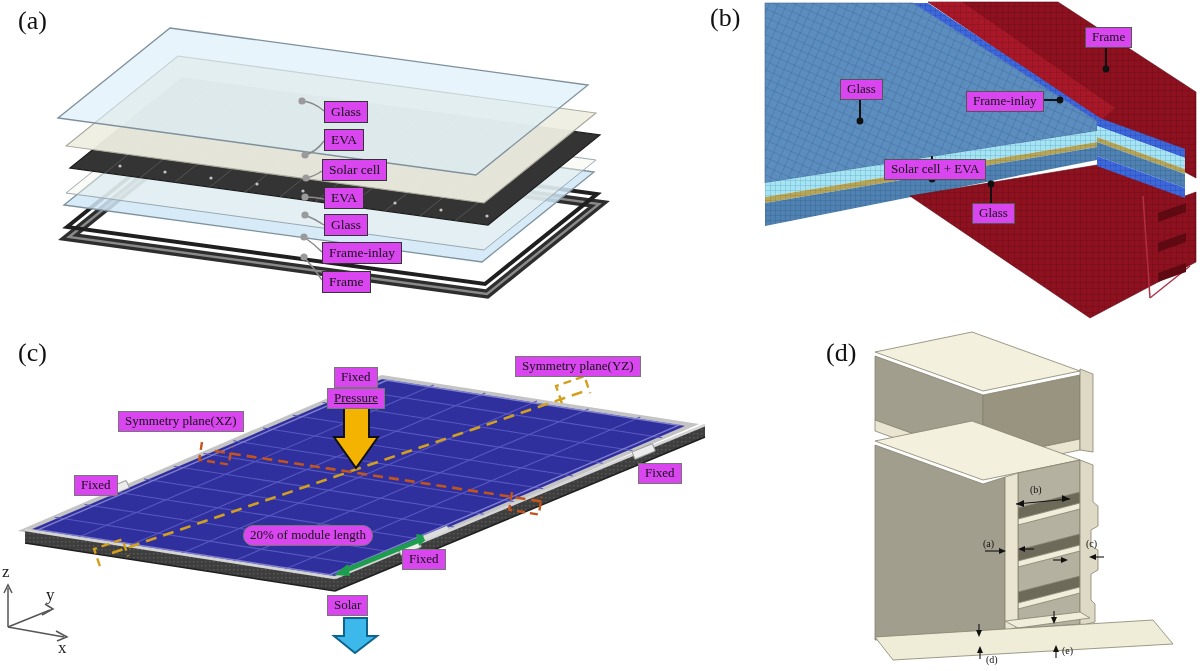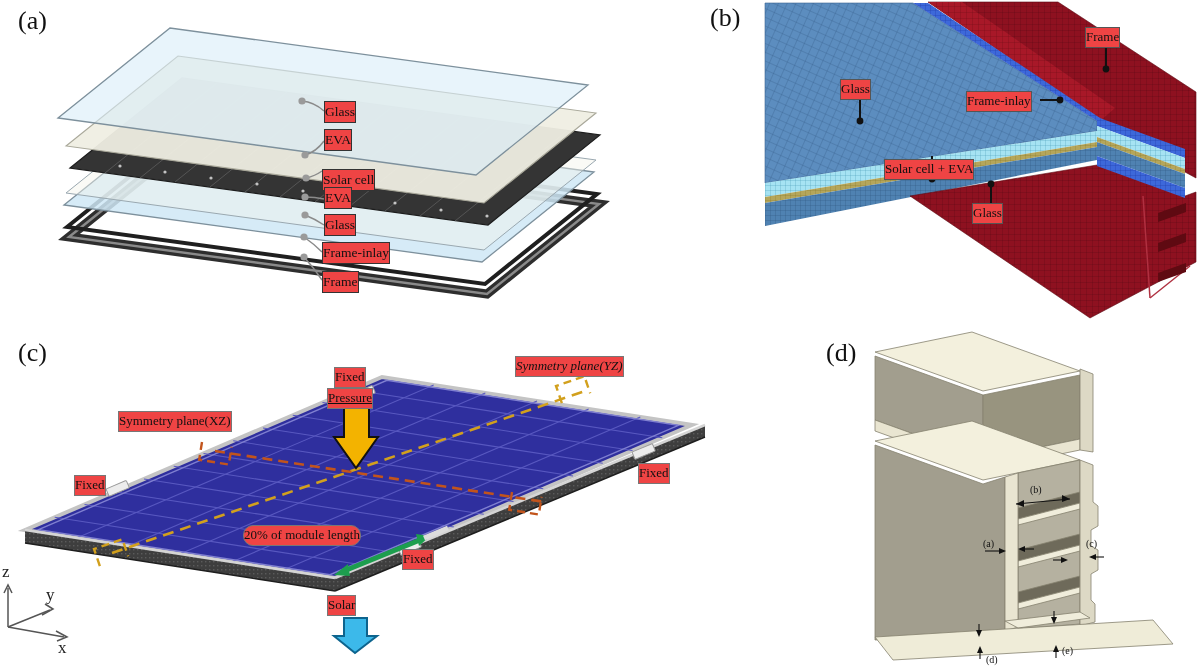--- a/index.html
+++ b/index.html
@@ -1,21 +1,21 @@
 <!DOCTYPE html>
 <html><head>
 <meta charset="utf-8">
 <style>
   html,body{margin:0;padding:0;background:#fff;}
   .fig{position:relative;width:1200px;height:671px;background:#fff;overflow:hidden;
        font-family:"Liberation Serif",serif;}
   .fig svg{position:absolute;left:0;top:0;}
   .marker{position:absolute;font-size:26px;color:#111;white-space:nowrap;}
-  .lbl{position:absolute;background:#ef4444;border:1px solid #777;color:#111;
-       font-size:13px;line-height:1.15;padding:2px 0;white-space:nowrap;
+  .lbl{position:absolute;background:#d946ef;border:1px solid #777;color:#111;
+       font-size:13px;line-height:1.15;padding:2px 6px;white-space:nowrap;
        box-sizing:border-box;text-align:center;}
   .lbl.a{border:1.4px solid #333;font-size:13.5px;}
   .lbl.b{border:1.2px solid #555;}
   .axis{position:absolute;font-size:17px;color:#222;}
   .dim{position:absolute;font-size:10px;color:#111;white-space:nowrap;}
 </style>
 </head>
 <body>
 
 <div class="fig">
@@ -286,34 +286,34 @@
   </g>
 </svg>
 
 <div class="marker" style="left:18px;top:6px;">(a)</div>
 <div class="marker" style="left:710px;top:3px;">(b)</div>
 <div class="marker" style="left:18px;top:338px;">(c)</div>
 <div class="marker" style="left:826px;top:338px;">(d)</div>
 
 <div class="lbl a" style="left:324px;top:101px;">Glass</div>
 <div class="lbl a" style="left:324px;top:129px;">EVA</div>
-<div class="lbl a" style="left:322px;top:169px;">Solar cell</div>
+<div class="lbl a" style="left:322px;top:159px;">Solar cell</div>
 <div class="lbl a" style="left:324px;top:187px;">EVA</div>
 <div class="lbl a" style="left:324px;top:214px;">Glass</div>
 <div class="lbl a" style="left:322px;top:242px;">Frame-inlay</div>
 <div class="lbl a" style="left:322px;top:271px;">Frame</div>
 
 <div class="lbl b" style="left:1085px;top:27px;">Frame</div>
 <div class="lbl b" style="left:840px;top:79px;">Glass</div>
 <div class="lbl b" style="left:966px;top:91px;">Frame-inlay</div>
 <div class="lbl b" style="left:884px;top:136px;margin-top:23px;">Solar cell + EVA</div>
 <div class="lbl b" style="left:972px;top:203px;">Glass</div>
 
 <div class="lbl" style="left:334px;top:367px;">Fixed</div>
-<div class="lbl" style="left:515px;top:356px;font-style:italic;">Symmetry plane(YZ)</div>
+<div class="lbl" style="left:515px;top:356px;">Symmetry plane(YZ)</div>
 <div class="lbl" style="left:118px;top:411px;">Symmetry plane(XZ)</div>
 <div class="lbl" style="left:327px;top:388px;text-decoration:underline;">Pressure</div>
 <div class="lbl" style="left:74px;top:475px;">Fixed</div>
 <div class="lbl" style="left:638px;top:463px;">Fixed</div>
 <div class="lbl" style="left:243px;top:525px;border-radius:10px;">20% of module length</div>
 <div class="lbl" style="left:402px;top:549px;">Fixed</div>
 <div class="lbl" style="left:327px;top:595px;">Solar</div>
 
 <div class="axis" style="left:2px;top:562px;">z</div>
 <div class="axis" style="left:46px;top:585px;">y</div>

